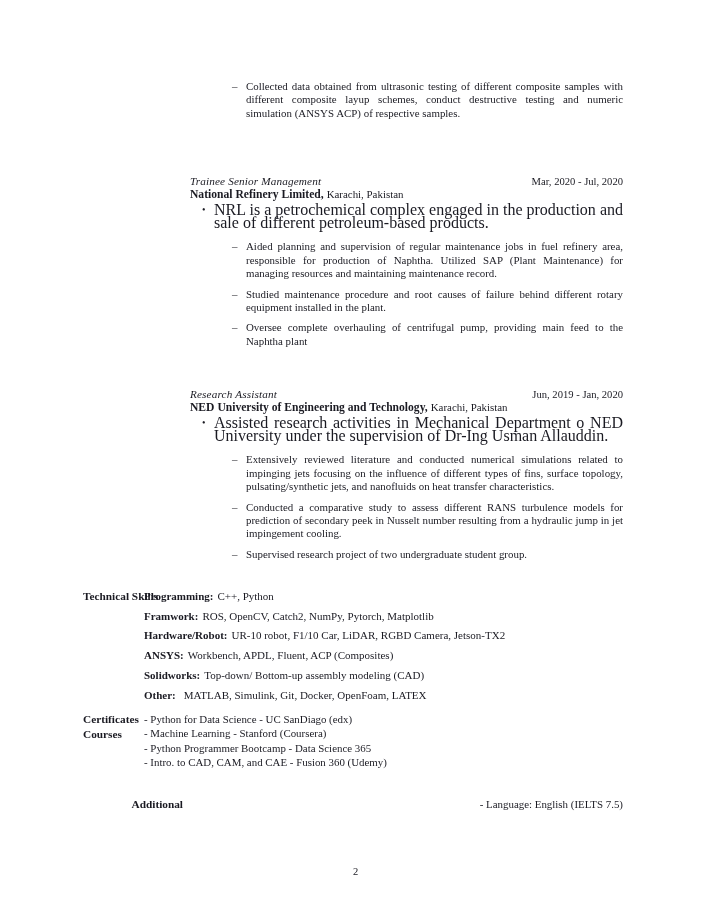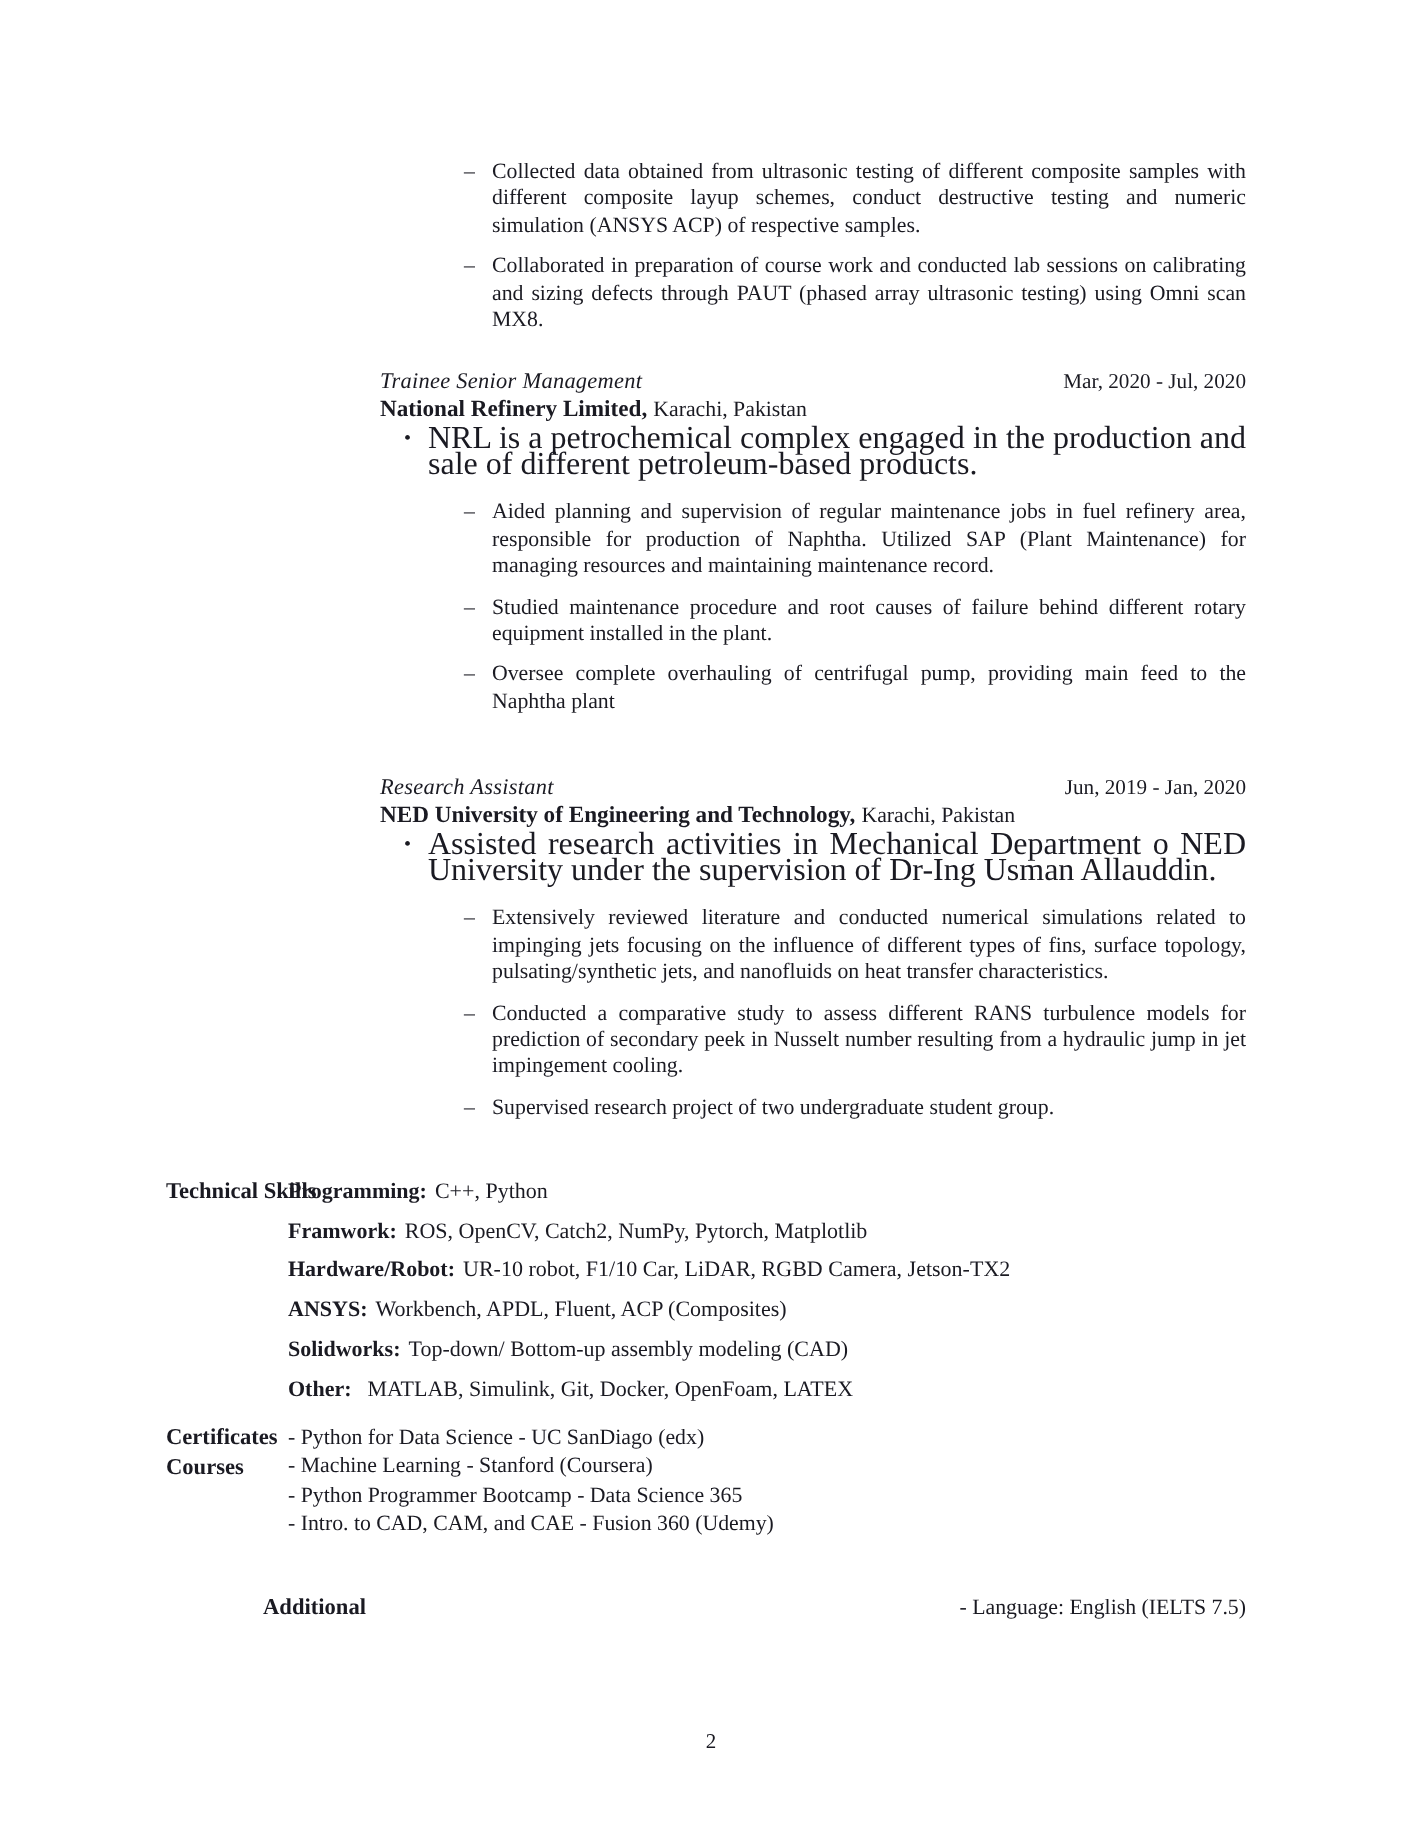--- a/index.html
+++ b/index.html
@@ -152,25 +152,24 @@
   }
 </style>
 </head>
 <body>
 
 <div class="page">
 
   <div class="entry" style="top:80px;">
     <ul class="dash-list top">
       <li>Collected data obtained from ultrasonic testing of different composite samples with different composite layup schemes, conduct destructive testing and numeric simulation (ANSYS ACP) of respective samples.</li>
-      <li>Collaborated in preparation of course work and conducted lab sessions on calibrating and sizing defects through PAUT (phased array ultrasonic testing) using Omni scan MX8.</li>
-    </ul>
-  </div>
-
-  <div class="entry" style="top:185px;">
+    </ul>
+  </div>
+
+  <div class="entry" style="top:175px;">
     <div class="entry-head">
       <span class="job-title">Trainee Senior Management</span>
       <span class="job-dates">Mar, 2020 - Jul, 2020</span>
     </div>
     <div class="org-line">
       <span class="org-name">National Refinery Limited,</span><span class="org-loc">Karachi, Pakistan</span>
     </div>
     <ul class="dot-list">
       <li>NRL is a petrochemical complex engaged in the production and sale of different petroleum-based products.</li>
     </ul>

